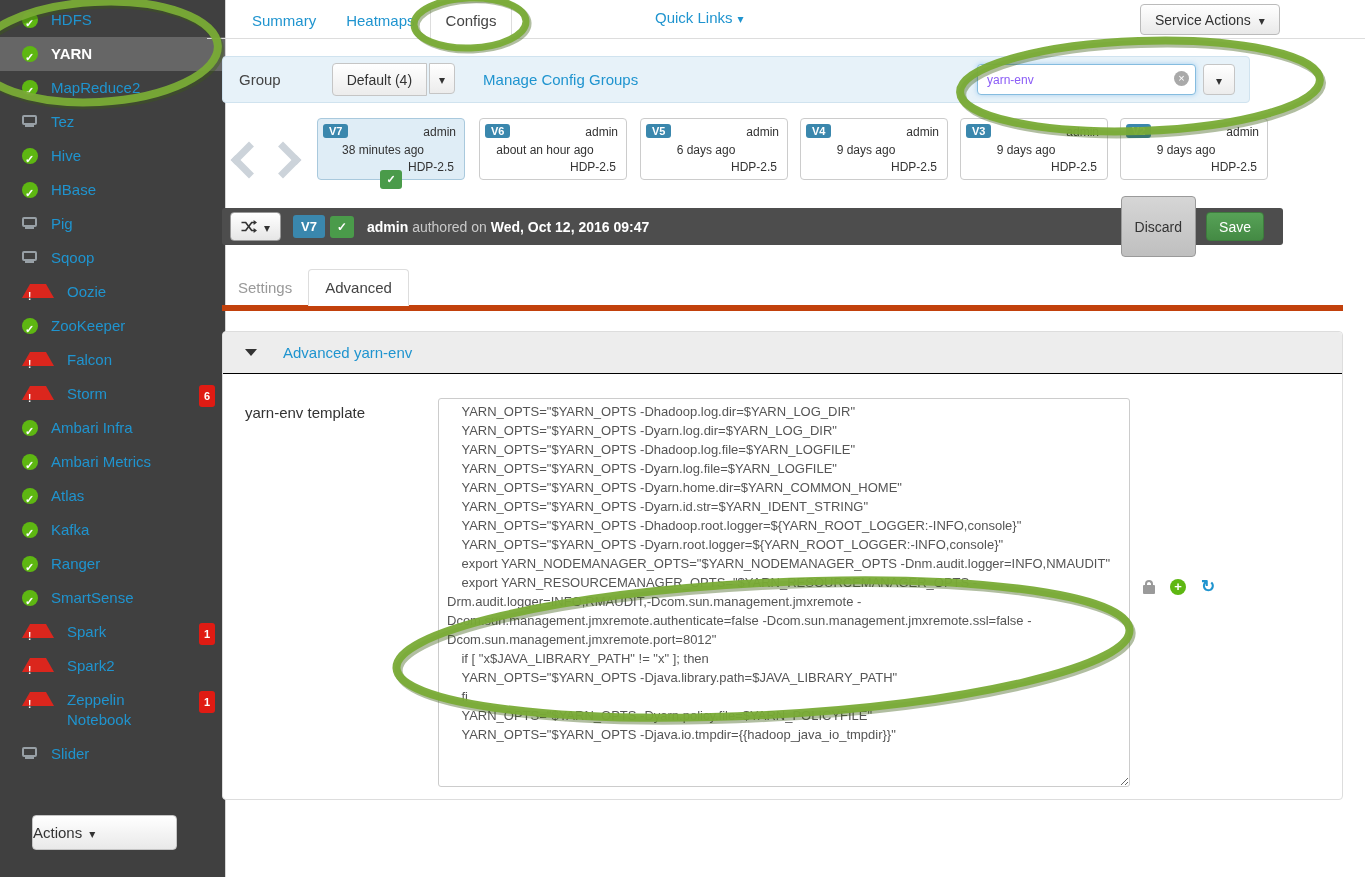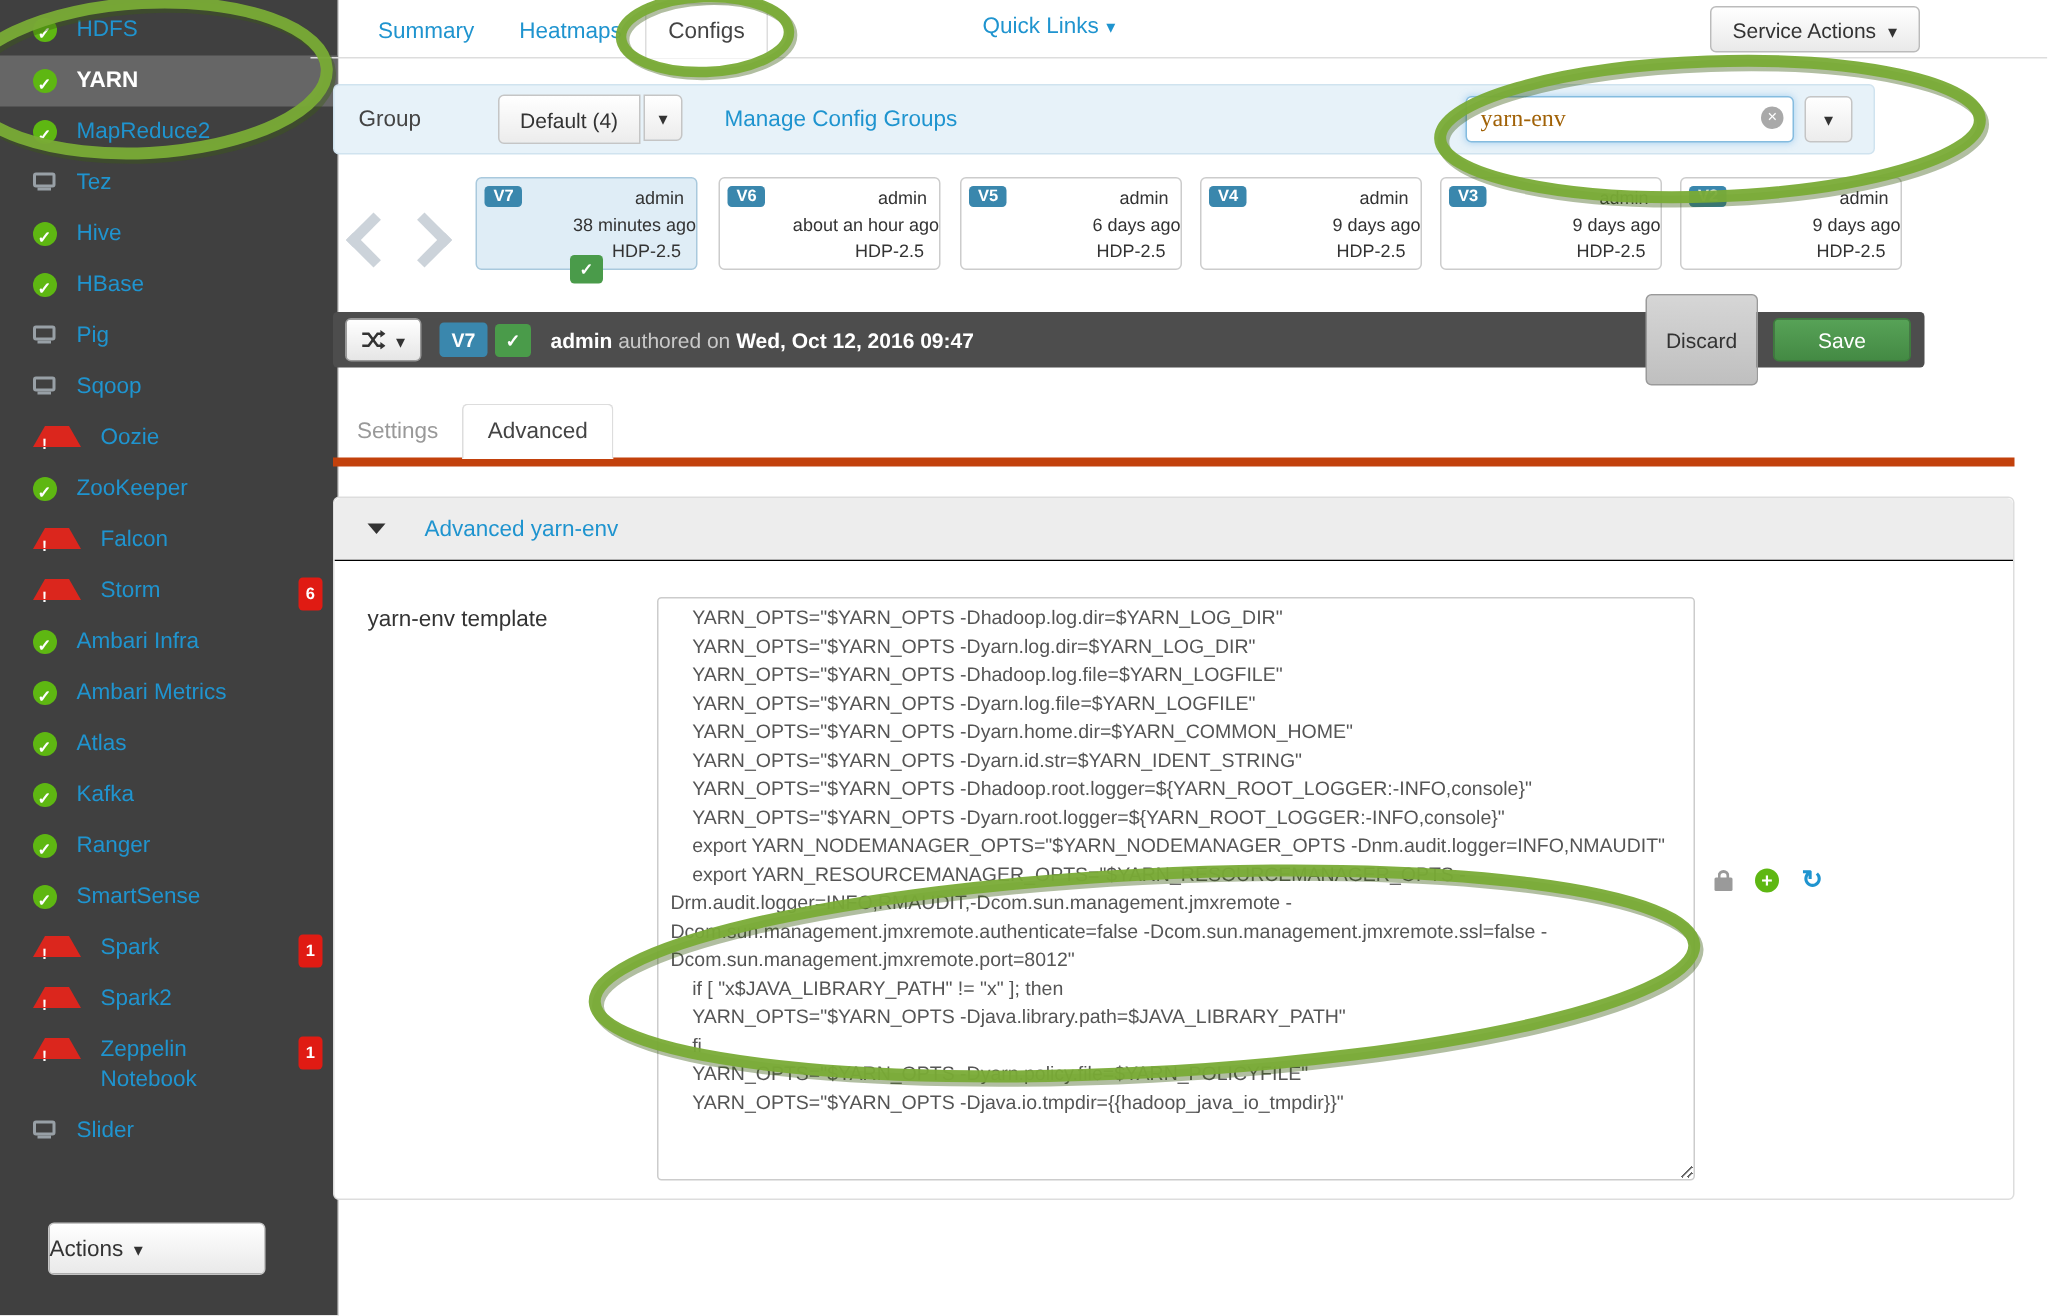--- a/index.html
+++ b/index.html
@@ -49,59 +49,59 @@
   .split-main{height:31px;padding:0 14px;background:linear-gradient(#fff,#ececec);
           border:1px solid #c5c5c5;border-radius:4px 0 0 4px;font-size:14px;color:#333;
           display:flex;align-items:center;cursor:pointer;}
   .split-caret{width:26px;height:31px;background:linear-gradient(#fff,#ececec);margin-left:2px;
           border:1px solid #c5c5c5;border-radius:0 4px 4px 0;display:flex;align-items:center;
           justify-content:center;color:#333;cursor:pointer;box-sizing:border-box;}
   .manage-link{margin-left:28px;color:#1f94cf;font-size:15px;cursor:pointer;}
   .search-wrap{margin-left:auto;display:flex;align-items:center;gap:7px;}
   .search-box{position:relative;}
   .search-input{width:180px;height:29px;border:1px solid #85bcdf;border-radius:4px;
-          padding:0 28px 0 9px;font-size:16px;color:#a16207;outline:none;
-          box-shadow:0 0 5px rgba(102,175,233,.5);font-family:Liberation Serif, serif;}
+          padding:0 28px 0 9px;font-size:12px;color:#8b5cf6;outline:none;
+          box-shadow:0 0 5px rgba(102,175,233,.5);font-family:Liberation Sans, sans-serif;}
   .clear-icon{position:absolute;right:7px;top:7px;width:15px;height:15px;border-radius:50%;
           background:#a9a9a9;color:#fff;font-size:11px;line-height:15px;text-align:center;cursor:pointer;}
   .search-caret{width:32px;height:31px;background:linear-gradient(#fff,#ececec);border:1px solid #c5c5c5;
           border-radius:4px;display:flex;align-items:center;justify-content:center;color:#333;
           cursor:pointer;box-sizing:border-box;}
   
   .chev{position:absolute;width:19px;height:19px;border-style:solid;border-color:#ccd3da;
           border-width:7px 7px 0 0;top:147px;cursor:pointer;}
   .chev-left{left:236px;transform:rotate(-135deg);}
   .chev-right{left:270px;transform:rotate(45deg);}
   .vcard{position:absolute;top:118px;width:148px;height:62px;background:#fff;border:1px solid #ccc;
           border-radius:4px;box-sizing:border-box;font-size:12px;color:#333;cursor:pointer;}
   .vcard.sel{background:#dfedf6;border-color:#a9c9dd;}
   .vbadge{position:absolute;left:5px;top:5px;background:#3a87ad;color:#fff;font-weight:bold;
           font-size:11px;padding:1px 6px;border-radius:3px;}
   .vauthor{position:absolute;right:8px;top:6px;}
-  .vwhen{position:absolute;left:0;right:0;top:24px;text-align:right;}
+  .vwhen{position:absolute;left:0;right:16px;top:24px;text-align:center;}
   .vstack{position:absolute;right:10px;top:41px;}
   .vcheck{position:absolute;left:50%;bottom:-10px;transform:translateX(-50%);width:22px;height:19px;
           background:#4a9b4a;border-radius:3px;color:#fff;text-align:center;line-height:19px;}
   .vcheck::after{content:"✓";font-size:11px;font-weight:bold;}
   
   .dark-bar{position:absolute;left:222px;top:208px;width:1061px;height:37px;background:#4d4d4d;
           border-radius:3px;display:flex;align-items:center;padding:0 5px;box-sizing:border-box;font-size:14px;}
   .compare-btn{height:27px;background:linear-gradient(#fff,#e6e6e6);border:1px solid #999;
           border-radius:4px;display:flex;align-items:center;gap:7px;padding:0 10px;margin-left:3px;
           cursor:pointer;color:#333;}
   .vb-badge{background:#3a87ad;color:#fff;font-weight:bold;border-radius:3px;padding:4px 8px;
           margin-left:12px;font-size:13px;}
   .vb-check{background:#4a9b4a;color:#fff;border-radius:3px;padding:4px 7px;margin-left:5px;font-size:12px;}
   .vb-check::after{content:"✓";font-weight:bold;}
   .vb-text{color:#c9c9c9;margin-left:13px;}
   .vb-text b{color:#fff;}
   .discard-btn{margin-left:auto;height:27px;padding:16px 13px;background:linear-gradient(#d6d6d6,#bfbfbf);
           border:1px solid #9a9a9a;border-radius:4px;color:#333;font-size:14px;display:flex;
           align-items:center;cursor:pointer;}
-  .save-btn{margin-left:10px;margin-right:4px;height:27px;padding:0 29px;
+  .save-btn{margin-left:10px;margin-right:14px;height:27px;padding:0 12px;
           background:linear-gradient(#57a257,#448a44);border:1px solid #3d7c3d;border-radius:4px;
           color:#fff;font-size:14px;display:flex;align-items:center;cursor:pointer;}
   
   .cfg-tabs{position:absolute;left:222px;top:271px;width:1121px;height:40px;border-bottom:6px solid #c2410c;
           display:flex;align-items:flex-end;box-sizing:border-box;}
   .cfg-tab{font-size:15px;padding:9px 16px;color:#999;cursor:pointer;}
   .cfg-tab.active{color:#444;background:#fff;border:1px solid #ddd;border-bottom:1px solid #fff;
           border-radius:4px 4px 0 0;margin-bottom:-1px;}
   
   .panel{position:absolute;left:222px;top:331px;width:1121px;height:469px;border:1px solid #ddd;

